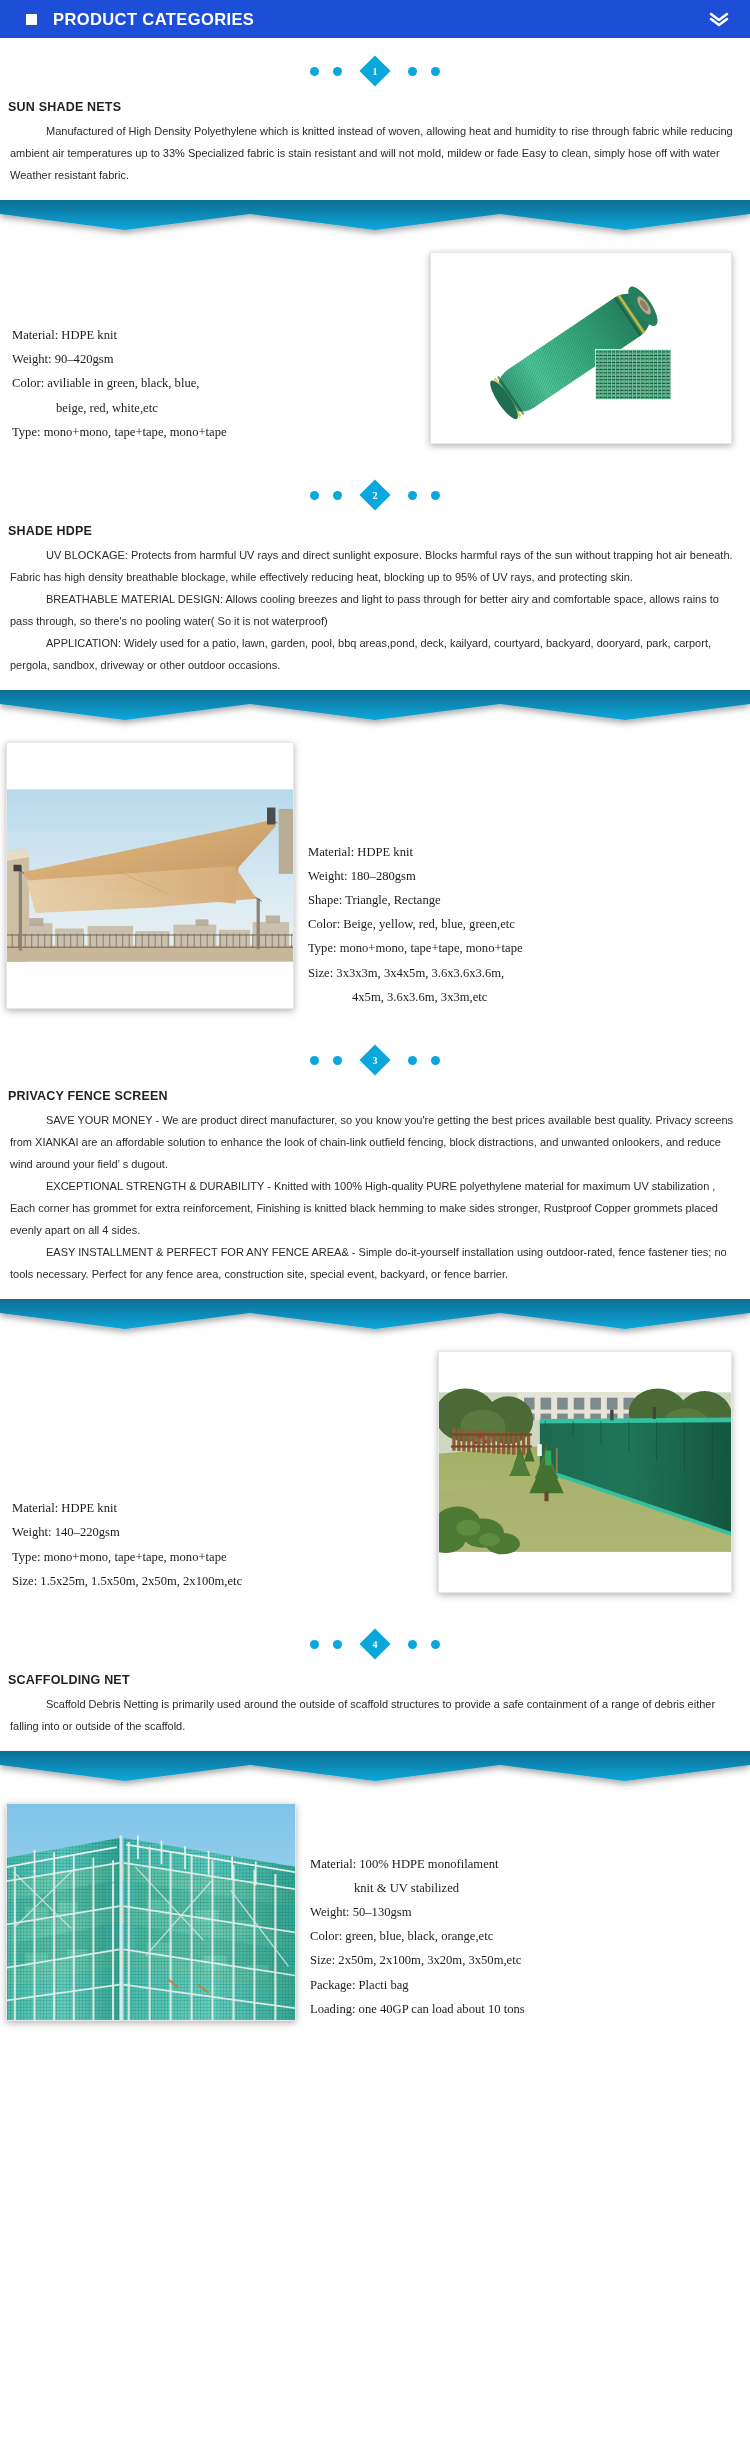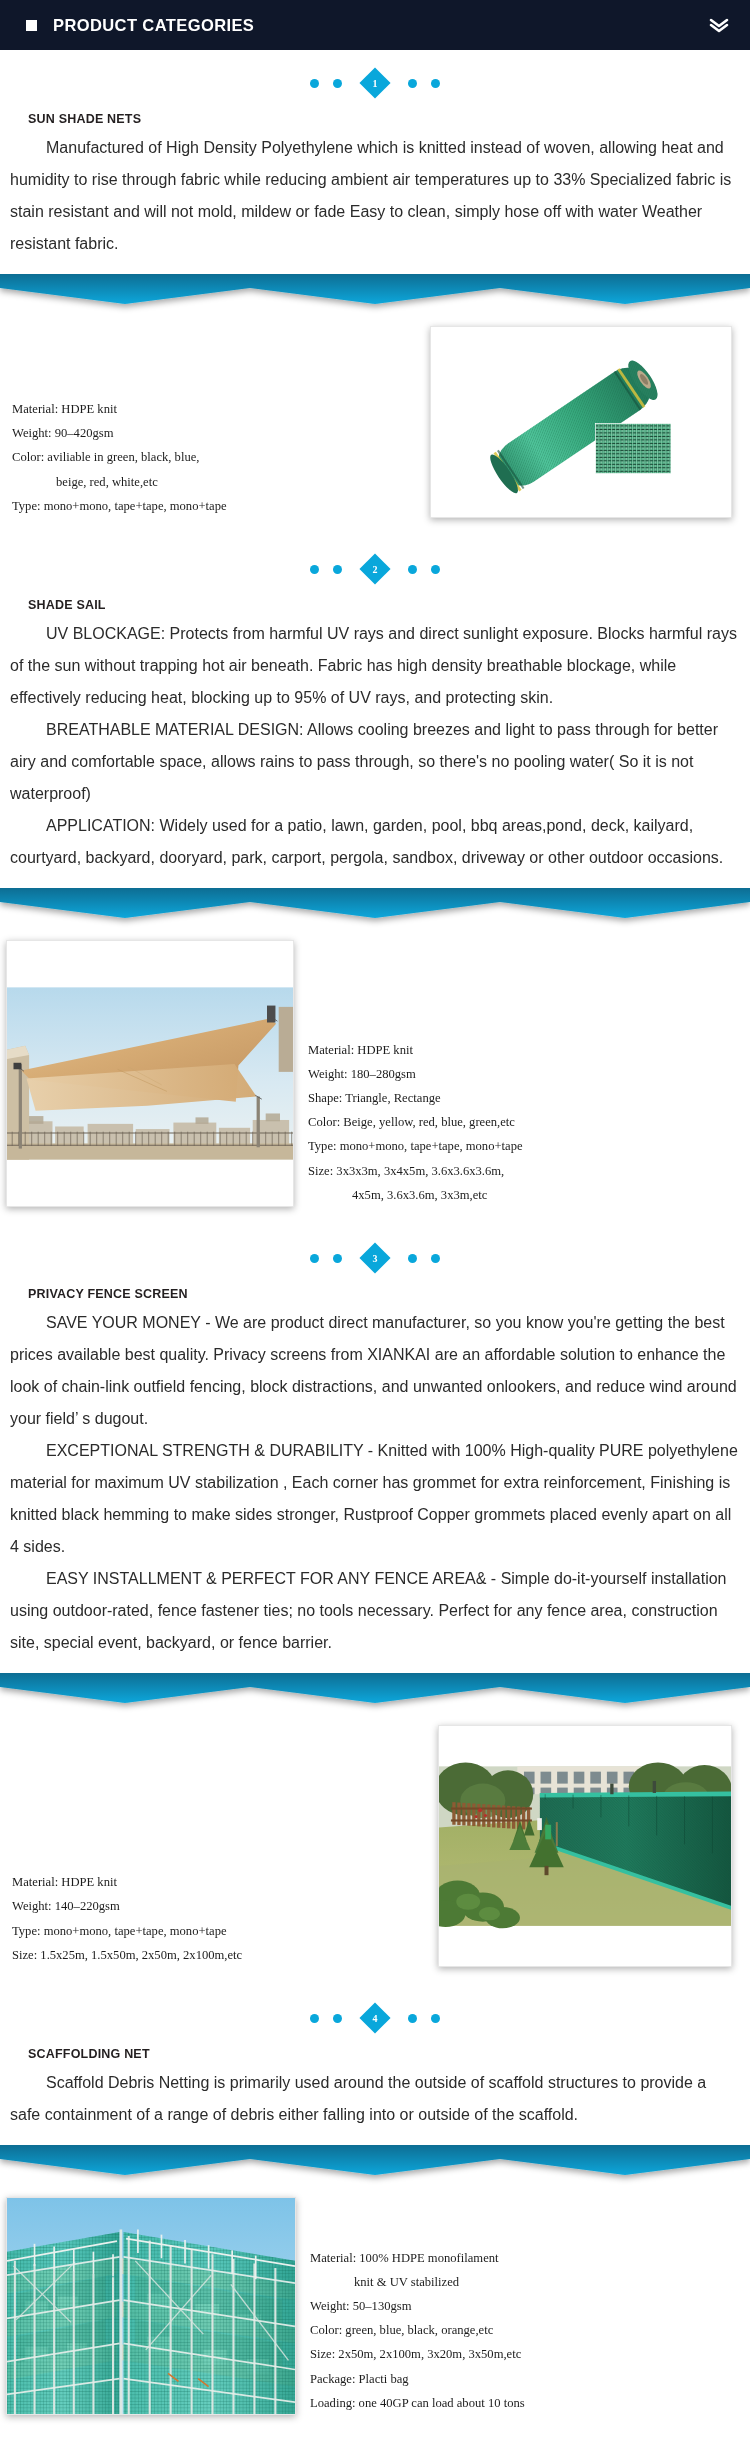--- a/index.html
+++ b/index.html
@@ -7,22 +7,22 @@
     width:750px;
     background:#ffffff;
     font-family:"Liberation Sans", sans-serif;
     color:#2b2b2b;
     -webkit-font-smoothing:antialiased;
   }
   .page { width:750px; position:relative; overflow:hidden; }
 
   
   .header {
-    height:50px;
-    background:#0f172a;
+    height:38px;
+    background:#1d4ed8;
     display:flex;
     align-items:center;
     padding:0 18px 0 26px;
     box-sizing:border-box;
   }
   .hdr-square {
     width:11px; height:11px; background:#ffffff;
     flex:0 0 auto; margin-right:16px;
   }
   .hdr-title {
@@ -54,24 +54,23 @@
     font-family:"Liberation Serif", serif;
   }
 
   
   .section-title {
     font-size:12.5px;
     font-weight:bold;
     color:#231f20;
     letter-spacing:.2px;
     padding:0 8px 6px 8px;
-    margin-left:20px;
   }
   .para {
-    font-size:16px;
+    font-size:11px;
     line-height:2.0;
     color:#2b2b2b;
     padding:0 10px;
     text-indent:36px;
     margin:0;
   }
   .text-wrap { padding-bottom:14px; }
 
   
   .zigzag { display:block; width:750px; height:42px; }
@@ -201,21 +200,21 @@
   <div class="divider">
     <span class="dot"></span>
     <span class="dot"></span>
     <span class="diamond">
           <span>2</span>
         </span>
     <span class="dot"></span>
     <span class="dot"></span>
   </div>
 <div class="text-wrap">
-        <div class="section-title">SHADE SAIL</div>
+        <div class="section-title">SHADE HDPE</div>
         <p class="para">UV BLOCKAGE: Protects from harmful UV rays and direct sunlight exposure. Blocks harmful rays of the sun without trapping hot air beneath. Fabric has high density breathable blockage, while effectively reducing heat, blocking up to 95% of UV rays, and protecting skin.</p>
         <p class="para">BREATHABLE MATERIAL DESIGN: Allows cooling breezes and light to pass through for better airy and comfortable space, allows rains to pass through, so there's no pooling water( So it is not waterproof)</p>
         <p class="para">APPLICATION: Widely used for a patio, lawn, garden, pool, bbq areas,pond, deck, kailyard, courtyard, backyard, dooryard, park, carport, pergola, sandbox, driveway or other outdoor occasions.</p>
       </div>
       <div>
         <svg class="zigzag" viewBox="0 0 750 42" preserveAspectRatio="none" xmlns="http://www.w3.org/2000/svg">
     <defs>
       <linearGradient id="zga" x1="0" y1="0" x2="0" y2="1">
         <stop offset="0%" stop-color="#0c6d93"></stop>
               <stop offset="100%" stop-color="#09a7db"></stop>

